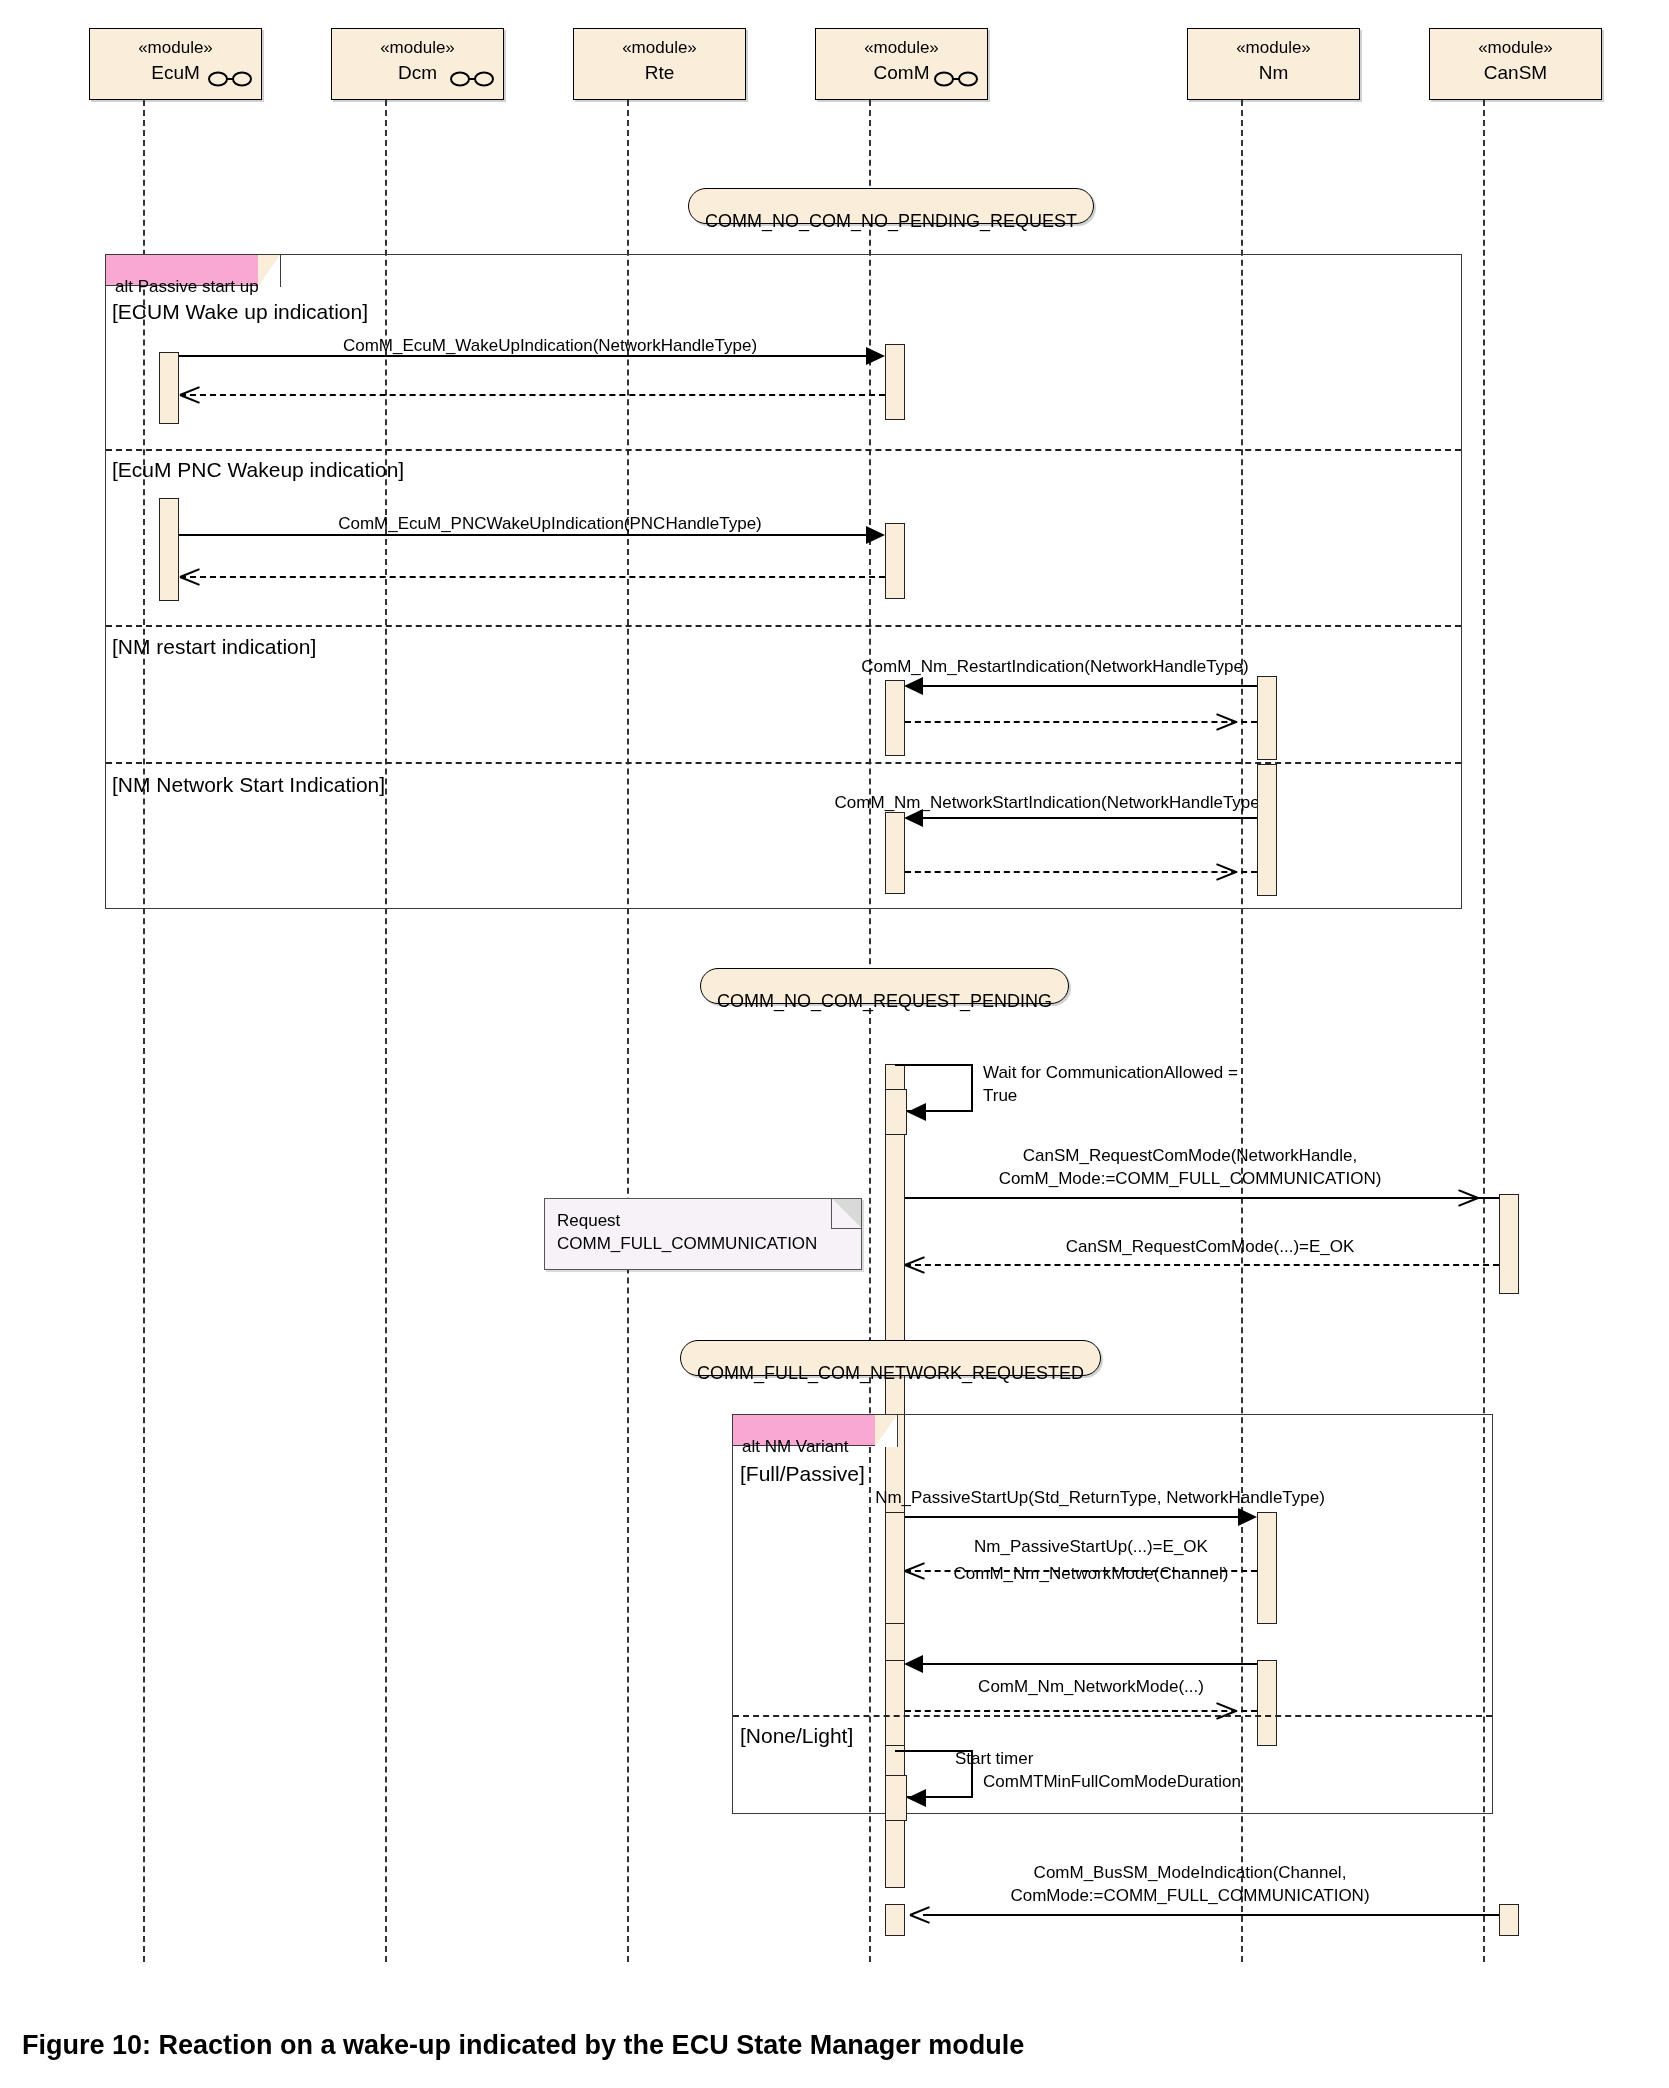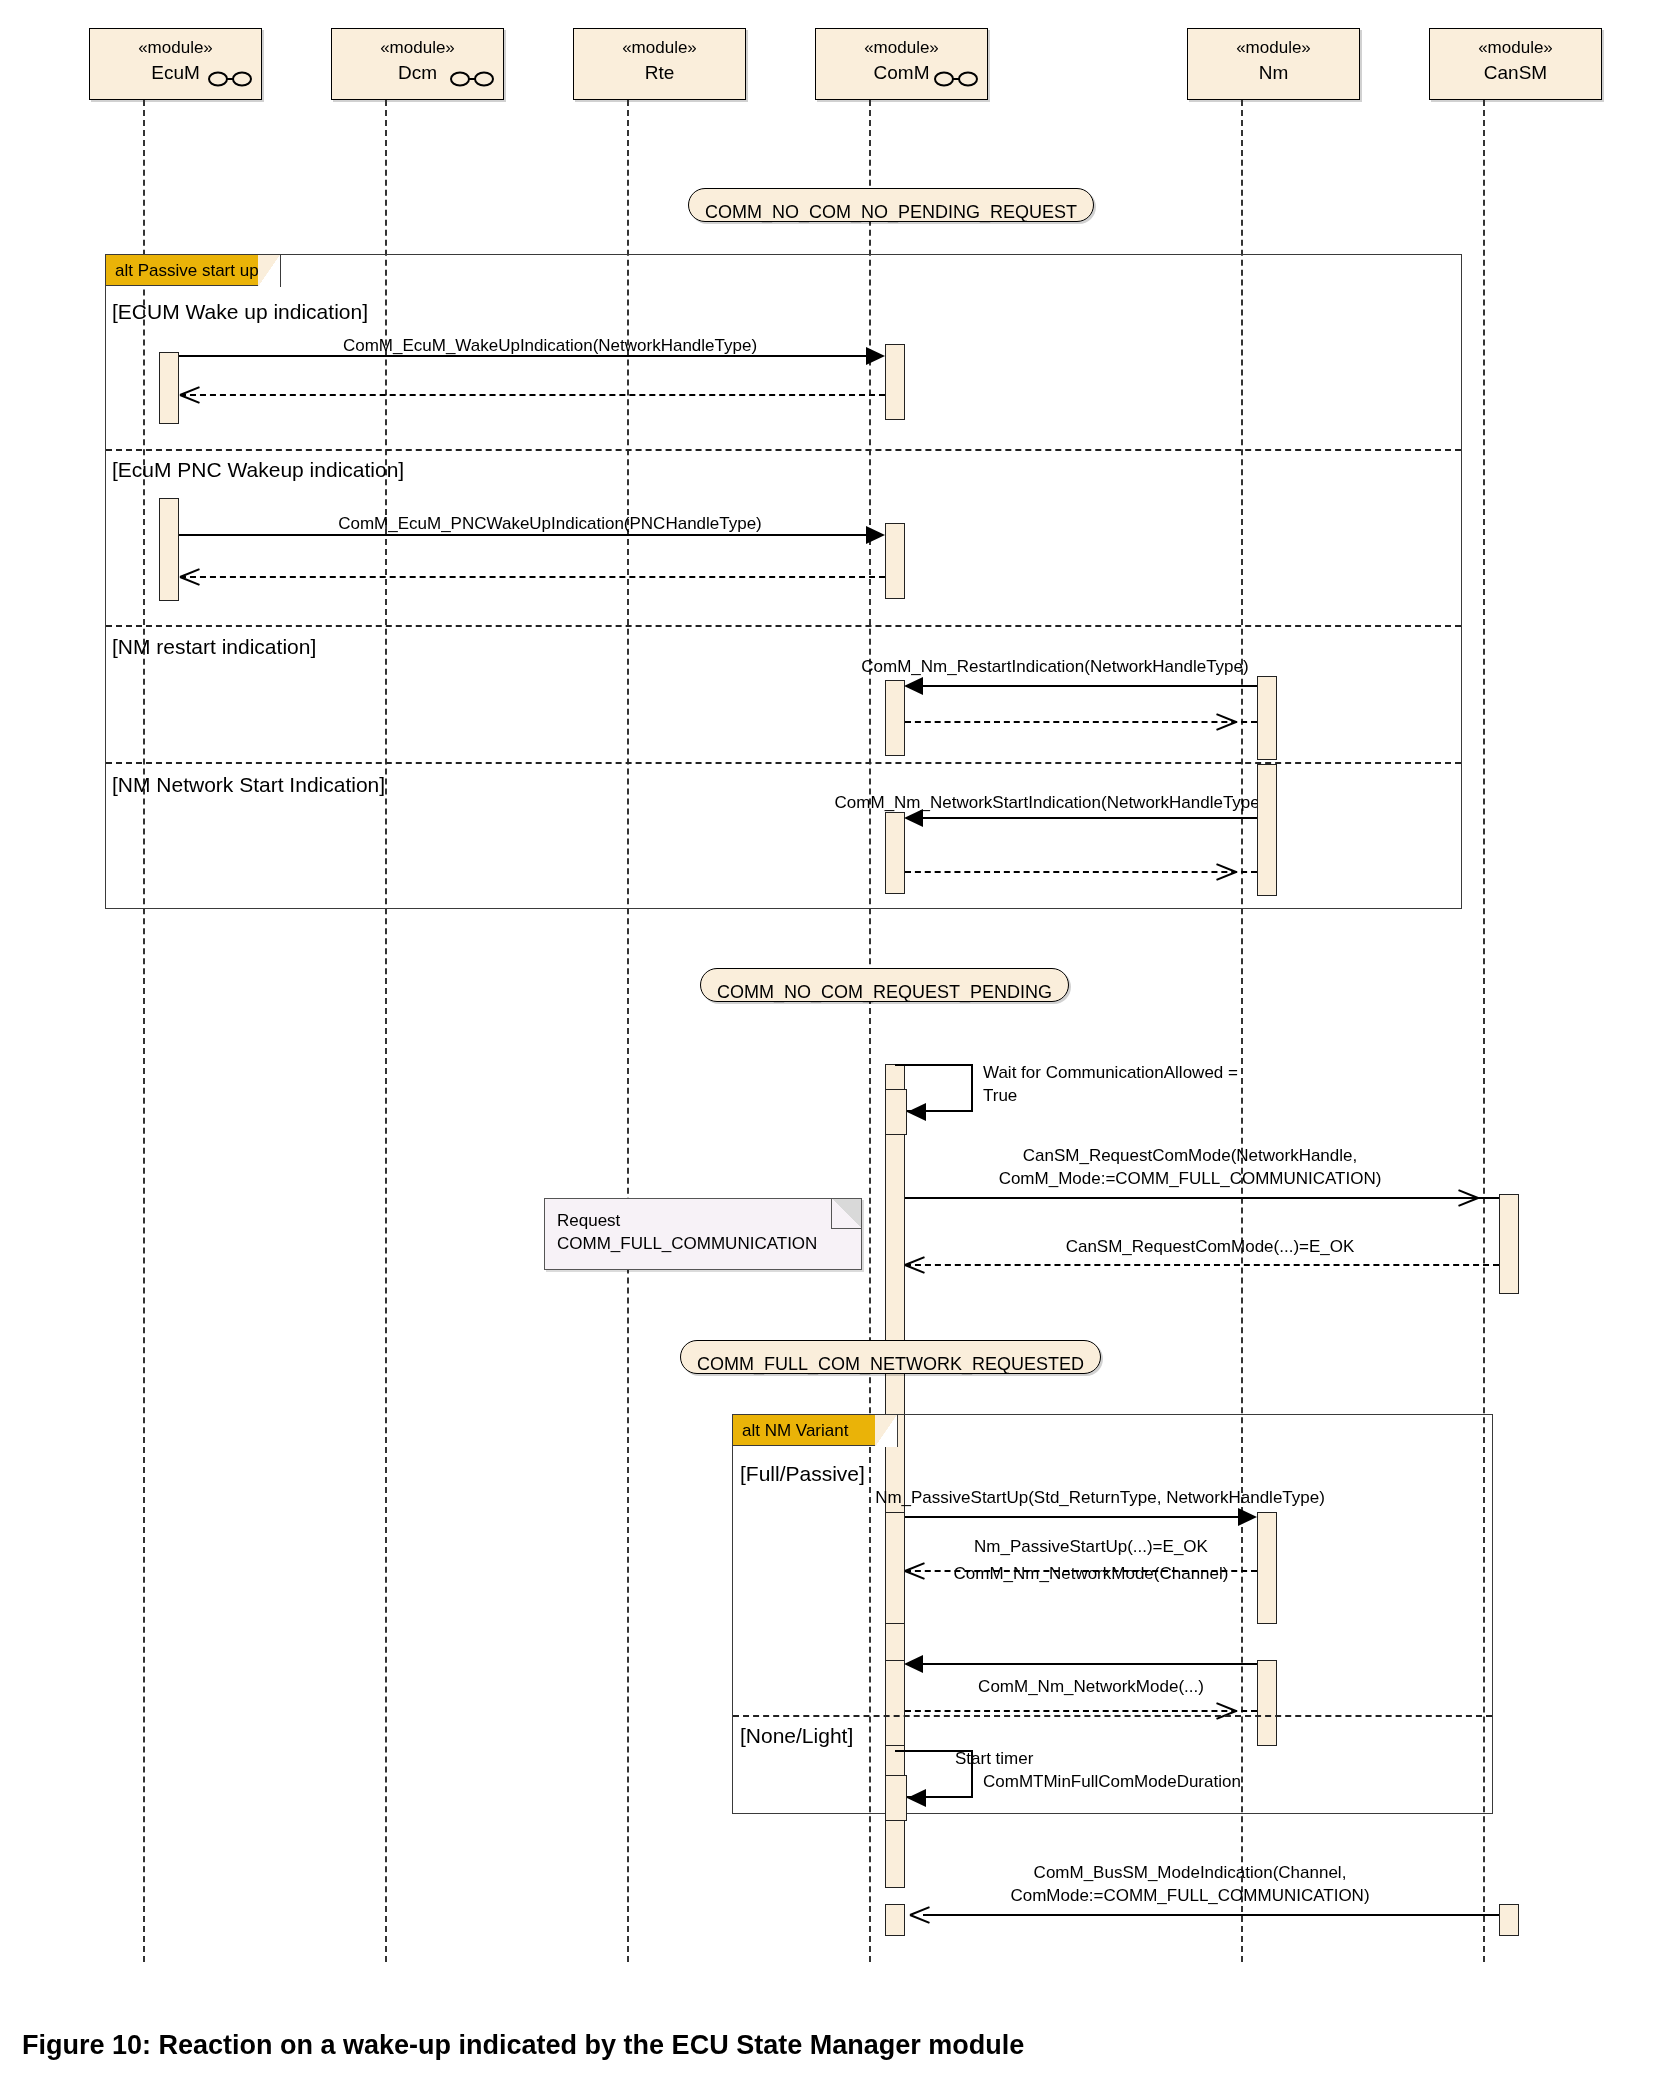--- a/index.html
+++ b/index.html
@@ -41,25 +41,25 @@
 
   
   .frame{
     position:absolute;
     border:1.8px solid #3a3a3a;
     box-sizing:border-box;
     background:transparent;
   }
   .frame-tab{
     position:absolute;left:0;top:0;
-    background:#eab308;
+    background:#f9a8d4;
     border-right:none;border-bottom:none;
     box-sizing:border-box;
     height:32px;
-    padding:4px 30px 4px 9px;
+    padding:20px 30px 4px 9px;
     font-size:17px;line-height:24px;
     white-space:nowrap;
     color:#000;
   }
   .frame-tab:after{
     content:"";position:absolute;right:0;top:0;
     width:22px;height:32px;
     background:linear-gradient(to bottom right,#faeedb 49.4%, #ffffff 50%);
     border-right:1.6px solid #3a3a3a;
   }
@@ -74,21 +74,21 @@
   
   .state-label{
     position:absolute;
     background:#faeedb;
     border:1.8px solid #000;
     border-radius:22px;
     box-sizing:border-box;
     text-align:center;
     font-size:18px;line-height:30px;
     height:34px;
-    padding:8px 16px;
+    padding:17px 16px;
     white-space:nowrap;
     box-shadow:2px 2px 0 rgba(0,0,0,0.18);
   }
 
   
   .msg-label{
     position:absolute;font-size:17px;line-height:22px;white-space:nowrap;
   }
   .msg-label.center{text-align:center;}
   .arrow-line{

